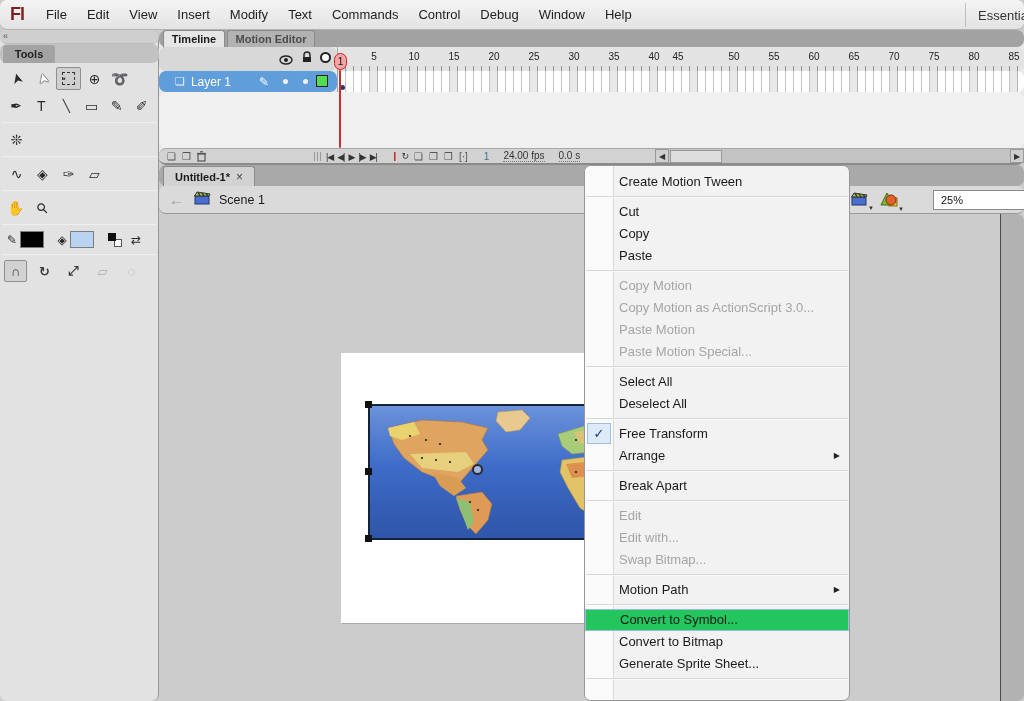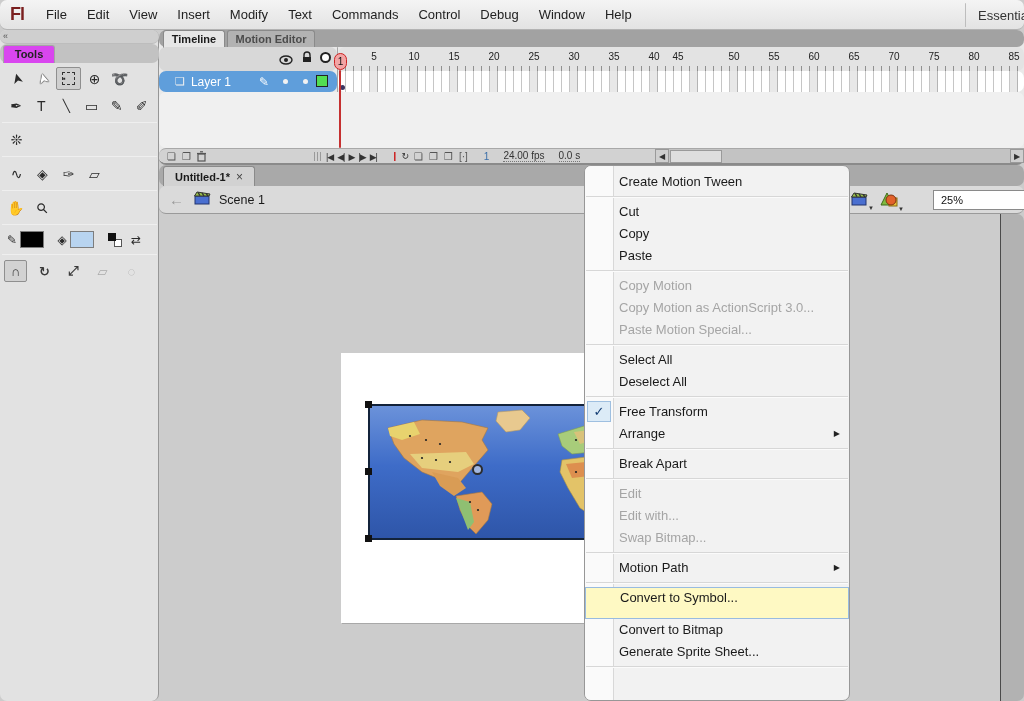--- a/index.html
+++ b/index.html
@@ -15,21 +15,21 @@
   #app-logo { font-weight:bold; font-size:18px; color:#7a1f1f; padding:0 12px 0 10px; letter-spacing:-1px; }
   #menubar-items { display:flex; height:100%; align-items:center; }
   .menubar-item { padding:0 10px; height:100%; display:flex; align-items:center; color:#222; cursor:default; }
   #workspace-divider { left:965px; top:3px; width:1px; height:24px; background:#bdbdbd; }
   #workspace-switcher { left:978px; top:0; height:30px; display:flex; align-items:center; color:#333; white-space:nowrap; }
 
   
   #tools-panel { left:0; top:30px; width:159px; height:671px; background:#e2e2e2; border-right:1px solid #969696; }
   #tools-collapse { left:0; top:0; width:159px; height:14px; background:#cfcfcf; font-size:9px; color:#555; padding-left:3px; line-height:13px; border-bottom:1px solid #bdbdbd;}
   #tools-tabrow { left:0; top:14px; width:159px; height:19px; background:#c2c2c2; }
-  #tools-tab { position:absolute; left:3px; top:1px; width:52px; height:18px; background:#d946ef;
+  #tools-tab { position:absolute; left:3px; top:1px; width:52px; height:18px; background:#a3a3a3;
     border:1px solid #a5a5a5; border-bottom:none; border-radius:3px 3px 0 0;
     font-size:11px; font-weight:bold; color:#222; text-align:center; line-height:17px; }
   #tool-grid { left:0; top:35px; width:159px; }
   .tool-row { display:flex; padding:2px 4px; }
   .tool-btn { width:25px; height:23px; display:flex; align-items:center; justify-content:center;
     font-size:14px; color:#2a2a2a; margin-right:1px; border:1px solid transparent; }
   .tool-btn.selected { background:#cfcfcf; border:1px solid #8f8f8f; border-radius:2px; }
   .tool-sep { height:1px; background:#c4c4c4; margin:3px 2px; border-bottom:1px solid #efefef; }
   [data-name="selection-tool"] span { display:inline-block; transform:rotate(-105deg); }
   [data-name="subselection-tool"] span { display:inline-block; transform:rotate(-105deg); color:#fff;
@@ -113,21 +113,21 @@
   #dock-divider { position:absolute; left:841px; top:0; width:1px; height:487px; background:#4a4a4a; }
   #dock-strip { position:absolute; left:842px; top:0; width:23px; height:487px; background:#b2b2b2; }
 
   
   #context-menu { left:584px; top:165px; width:266px; height:536px; background:#f2f2f2;
     border:1px solid #979797; z-index:10; padding-top:5px; overflow:hidden; }
   #context-menu::before { content:""; position:absolute; left:0; top:0; width:28px; height:100%;
     background:#fafafa; border-right:1px solid #d8d8d8; }
   .menu-item { position:relative; height:22px; line-height:22px; padding-left:34px; color:#1a1a1a; white-space:nowrap; }
   .menu-item.disabled { color:#a5a5a5; }
-  .menu-item.highlighted { background:#fef9c3; border:1px solid #98bbe0; height:32px; line-height:20px; }
+  .menu-item.highlighted { background:#22c55e; border:1px solid #98bbe0; height:22px; line-height:20px; }
   .menu-sep { height:8px; position:relative; }
   .menu-sep::after { content:""; position:absolute; left:1px; right:1px; top:3px; border-top:1px solid #d7d7d7; border-bottom:1px solid #fbfbfb; }
   .menu-check { position:absolute; left:2px; top:0; width:24px; height:21px; background:#dcebf7; border:1px solid #9ebfe0;
     color:#123c73; font-weight:bold; text-align:center; line-height:20px; font-size:13px; }
   .menu-arrow { position:absolute; right:9px; top:0; font-size:8px; color:#222; }
 </style>
 </head>
 <body>
 
 <div id="menubar" class="abs" data-name="application-menubar">
@@ -444,20 +444,21 @@
 
 <div id="context-menu" class="abs" data-name="context-menu">
     <div class="menu-item" data-name="menu-item-create-motion-tween"><span data-name="menu-item-label">Create Motion Tween</span></div>
     <div class="menu-sep" data-name="menu-separator"></div>
     <div class="menu-item" data-name="menu-item-cut"><span data-name="menu-item-label">Cut</span></div>
     <div class="menu-item" data-name="menu-item-copy"><span data-name="menu-item-label">Copy</span></div>
     <div class="menu-item" data-name="menu-item-paste"><span data-name="menu-item-label">Paste</span></div>
     <div class="menu-sep" data-name="menu-separator"></div>
     <div class="menu-item disabled" data-name="menu-item-copy-motion"><span data-name="menu-item-label">Copy Motion</span></div>
     <div class="menu-item disabled" data-name="menu-item-copy-motion-as-actionscript-3-0"><span data-name="menu-item-label">Copy Motion as ActionScript 3.0...</span></div>
+    <div class="menu-item disabled" data-name="menu-item-paste-motion"><span data-name="menu-item-label">Paste Motion</span></div>
     <div class="menu-item disabled" data-name="menu-item-paste-motion-special"><span data-name="menu-item-label">Paste Motion Special...</span></div>
     <div class="menu-sep" data-name="menu-separator"></div>
     <div class="menu-item" data-name="menu-item-select-all"><span data-name="menu-item-label">Select All</span></div>
     <div class="menu-item" data-name="menu-item-deselect-all"><span data-name="menu-item-label">Deselect All</span></div>
     <div class="menu-sep" data-name="menu-separator"></div>
     <div class="menu-item" data-name="menu-item-free-transform"><span data-name="menu-item-label">Free Transform</span><span class="menu-check" data-name="checkmark-icon">✓</span></div>
     <div class="menu-item" data-name="menu-item-arrange"><span data-name="menu-item-label">Arrange</span><span class="menu-arrow" data-name="submenu-arrow-icon">▶</span></div>
     <div class="menu-sep" data-name="menu-separator"></div>
     <div class="menu-item" data-name="menu-item-break-apart"><span data-name="menu-item-label">Break Apart</span></div>
     <div class="menu-sep" data-name="menu-separator"></div>

